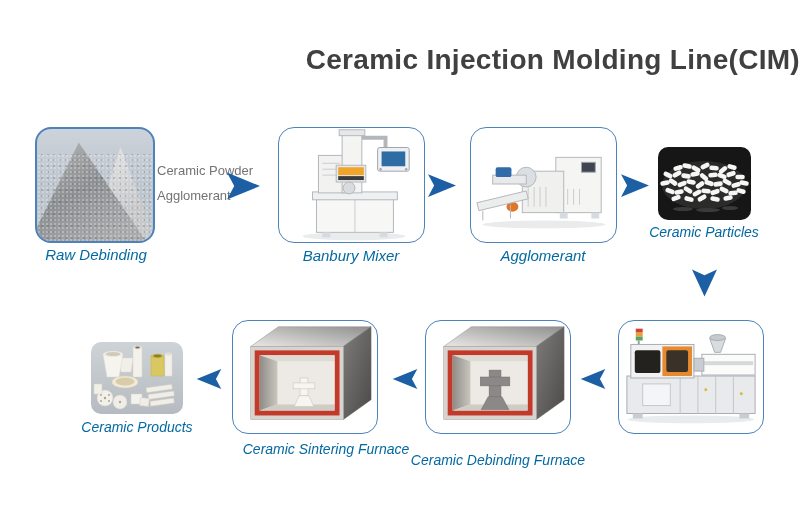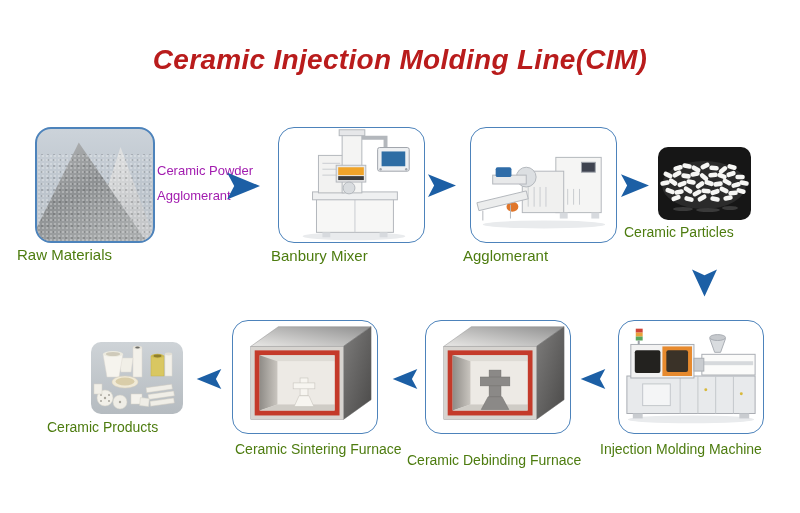--- a/index.html
+++ b/index.html
@@ -1,25 +1,25 @@
 <!DOCTYPE html>
 <html><head>
 <meta charset="utf-8">
 <style>
   html,body{margin:0;padding:0;background:#fff;}
   .canvas{position:relative;width:800px;height:513px;background:#ffffff;overflow:hidden;
           font-family:"Liberation Sans",sans-serif;}
-  .title{position:absolute;left:0;top:44px;width:800px;text-align:center;
-         font-size:28px;font-weight:bold;color:#b91c1c;letter-spacing:.3px;font-style:italic;}
+  .title{position:absolute;left:0;top:44px;width:800px;text-align:right;
+         font-size:28px;font-weight:bold;color:#404040;letter-spacing:.3px;}
   .stage-box{position:absolute;border:1.5px solid #4d83bb;border-radius:16px;background:#fff;
              display:flex;align-items:center;justify-content:center;overflow:hidden;box-sizing:border-box;}
   .photo{position:absolute;border-radius:10px;overflow:hidden;}
-  .stage-label{position:absolute;color:#4d7c0f;font-size:15px;}
+  .stage-label{position:absolute;text-align:center;color:#0369a1;font-size:15px;font-style:italic;}
   .stage-label.sm{font-size:14px;}
-  .annotation{position:absolute;color:#a21caf;font-size:13px;line-height:25px;}
+  .annotation{position:absolute;color:#737373;font-size:13px;line-height:25px;}
   .arrow{position:absolute;}
   
   .photo-raw{position:absolute;left:35px;top:127px;width:120px;height:116px;border:2px solid #4d83bb;
              border-radius:16px;overflow:hidden;box-sizing:border-box;
              background:linear-gradient(180deg,#ccd3da 0%,#bcc4cc 55%,#c3c8cd 100%);}
   .pile{position:absolute;left:0;top:0;width:100%;height:100%;}
   .pile.back{clip-path:polygon(46% 100%,72% 16%,102% 100%);
              background:linear-gradient(160deg,#e6e7e7 20%,#c6c8ca 75%);}
   .pile.front{clip-path:polygon(-6% 100%,36% 12%,94% 100%);
               background:linear-gradient(150deg,#b4b6b7 10%,#8e9193 48%,#a9acad 85%);}
@@ -54,21 +54,21 @@
     </defs>
   </svg>
 
   <div class="title">Ceramic Injection Molding Line(CIM)</div>
 
   <div class="photo-raw">
     <div class="pile back"></div>
     <div class="pile front"></div>
     <div class="speckle"></div>
   </div>
-  <div class="stage-label" style="left:17px;top:246px;width:158px;">Raw Materials</div>
+  <div class="stage-label" style="left:17px;top:246px;width:158px;">Raw Debinding</div>
 
   <div class="annotation" style="left:157px;top:158px;">
     <div>Ceramic Powder</div>
     <div>Agglomerant</div>
   </div>
 
   <svg class="arrow" style="left:227px;top:172px" width="33" height="28" viewBox="0 0 32 26">
     <polygon points="0,0 32,13 0,26 7,13" fill="#1c5fa5"></polygon>
   </svg>
 
@@ -211,21 +211,20 @@
       <rect x="16" y="30" width="26" height="23" rx="2" fill="#23221f"></rect>
       <rect x="44" y="26" width="30" height="30" fill="#e78a2e"></rect>
       <rect x="48" y="30" width="22" height="22" rx="2" fill="#3a3228"></rect>
       <rect x="84" y="34" width="54" height="21" fill="#fbfbfa" stroke="#a9adb3"></rect>
       <rect x="86" y="41" width="50" height="4" fill="#d6d9dc"></rect>
       <rect x="76" y="38" width="10" height="13" fill="#c9ccd0" stroke="#a9adb3"></rect>
       <polygon points="92,18 108,18 103,32 97,32" fill="#d9dcdf" stroke="#a9adb3"></polygon>
       <ellipse cx="100" cy="17" rx="8" ry="3" fill="#c6c9cd" stroke="#a9adb3"></ellipse>
     </svg>
   </div>
-  <div class="stage-label sm" style="left:600px;top:441px;width:182px;">Injection Molding Machine</div>
 
   <svg class="arrow" style="left:580px;top:369px" width="26" height="20" viewBox="0 0 32 26">
     <polygon points="32,0 0,13 32,26 25,13" fill="#1c5fa5"></polygon>
   </svg>
 
   <div class="stage-box" style="left:425px;top:320px;width:146px;height:114px;">
     <svg width="146" height="114" viewBox="0 0 146 114">
       <polygon points="18,26 112,26 140,6 46,6" fill="url(#gtop)" stroke="#8e8e8e" stroke-width="0.5"></polygon>
       <polygon points="112,26 140,6 140,80 112,100" fill="url(#gright)" stroke="#6a6a6a" stroke-width="0.5"></polygon>
       <rect x="18" y="26" width="94" height="74" fill="#d7d4d0" stroke="#9a9a9a" stroke-width="0.5"></rect>

